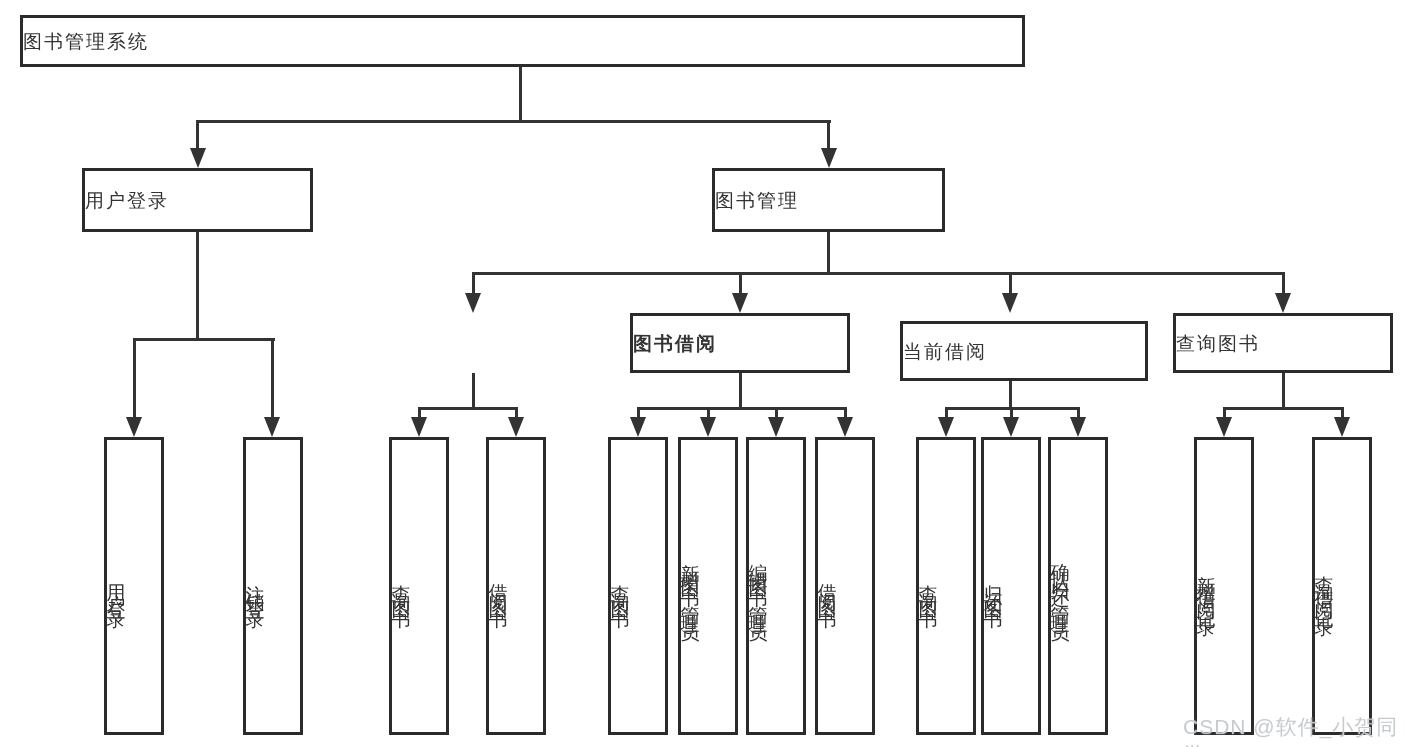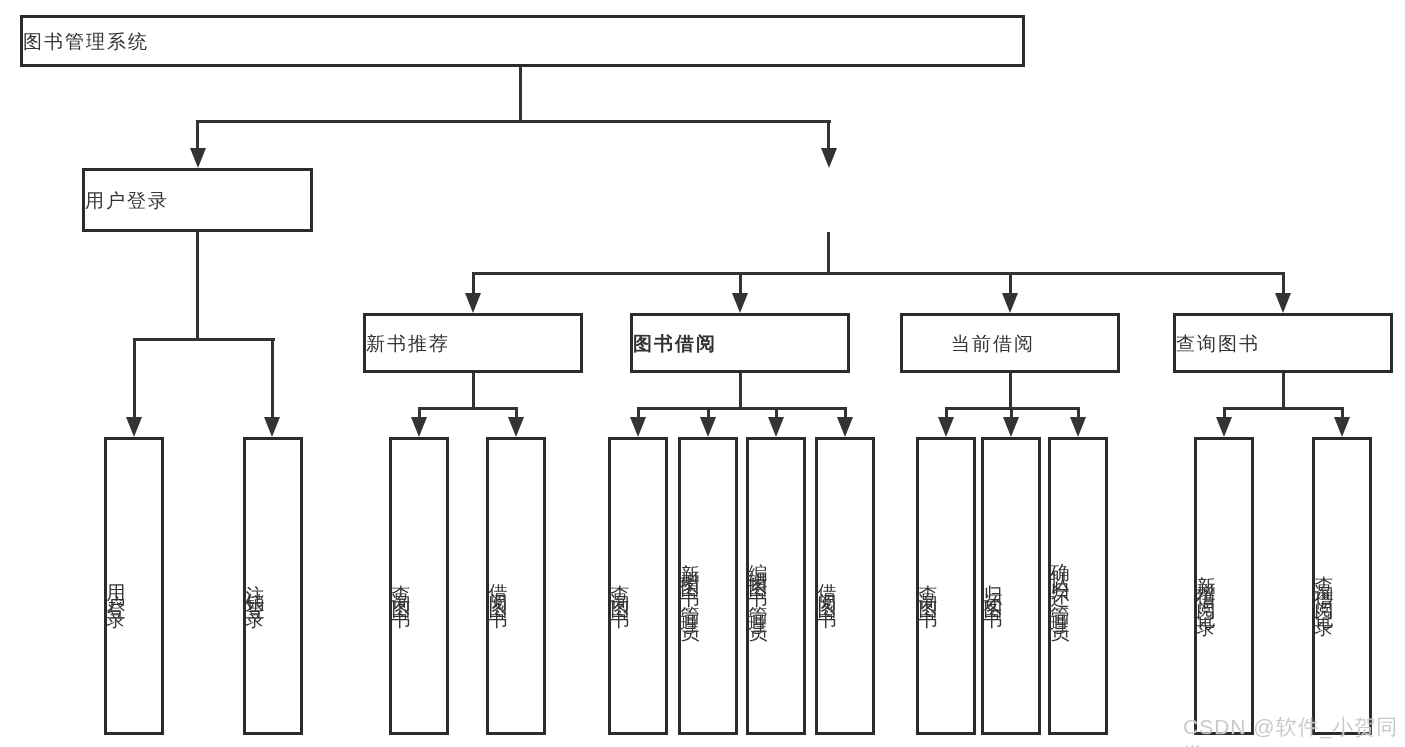--- a/index.html
+++ b/index.html
@@ -51,46 +51,46 @@
   <div class="vline" style="left:519px;top:67px;height:53px;"></div>
   <div class="hline" style="left:196px;top:120px;width:635px;"></div>
   <div class="vline" style="left:196px;top:120px;height:28px;"></div>
   <div class="tri" style="left:190px;top:148px;"></div>
   <div class="vline" style="left:827px;top:120px;height:28px;"></div>
   <div class="tri" style="left:821px;top:148px;"></div>
 
   <div class="box" style="left:82px;top:168px;width:231px;height:64px;">
     <span class="lbl">用户登录</span>
   </div>
+  <div class="box" style="left:712px;top:168px;width:233px;height:64px;">
+    <span class="lbl">图书管理</span>
+  </div>
 
   <div class="vline" style="left:196px;top:232px;height:106px;"></div>
   <div class="hline" style="left:133px;top:338px;width:142px;"></div>
   <div class="vline" style="left:133px;top:338px;height:79px;"></div>
   <div class="tri" style="left:126px;top:417px;"></div>
   <div class="vline" style="left:271px;top:338px;height:79px;"></div>
   <div class="tri" style="left:264px;top:417px;"></div>
 
   <div class="vline" style="left:827px;top:232px;height:40px;"></div>
   <div class="hline" style="left:472px;top:272px;width:813px;"></div>
   <div class="vline" style="left:472px;top:272px;height:21px;"></div>
   <div class="tri" style="left:465px;top:293px;"></div>
   <div class="vline" style="left:739px;top:272px;height:21px;"></div>
   <div class="tri" style="left:732px;top:293px;"></div>
   <div class="vline" style="left:1009px;top:272px;height:21px;"></div>
   <div class="tri" style="left:1002px;top:293px;"></div>
   <div class="vline" style="left:1282px;top:272px;height:21px;"></div>
   <div class="tri" style="left:1275px;top:293px;"></div>
 
-  <div class="box" style="left:363px;top:313px;width:220px;height:60px;">
-    <span class="lbl">新书推荐</span>
-  </div>
   <div class="box" style="left:630px;top:313px;width:220px;height:60px;font-weight:bold;">
     <span class="lbl">图书借阅</span>
   </div>
-  <div class="box" style="left:900px;top:313px;width:220px;height:60px;padding-left:48px;">
+  <div class="box" style="left:900px;top:321px;width:248px;height:60px;">
     <span class="lbl">当前借阅</span>
   </div>
   <div class="box" style="left:1173px;top:313px;width:220px;height:60px;">
     <span class="lbl">查询图书</span>
   </div>
 
   <div class="vline" style="left:472px;top:373px;height:34px;"></div>
   <div class="hline" style="left:418px;top:407px;width:100px;"></div>
   <div class="vline" style="left:418px;top:407px;height:10px;"></div>
   <div class="tri" style="left:411px;top:417px;"></div>

